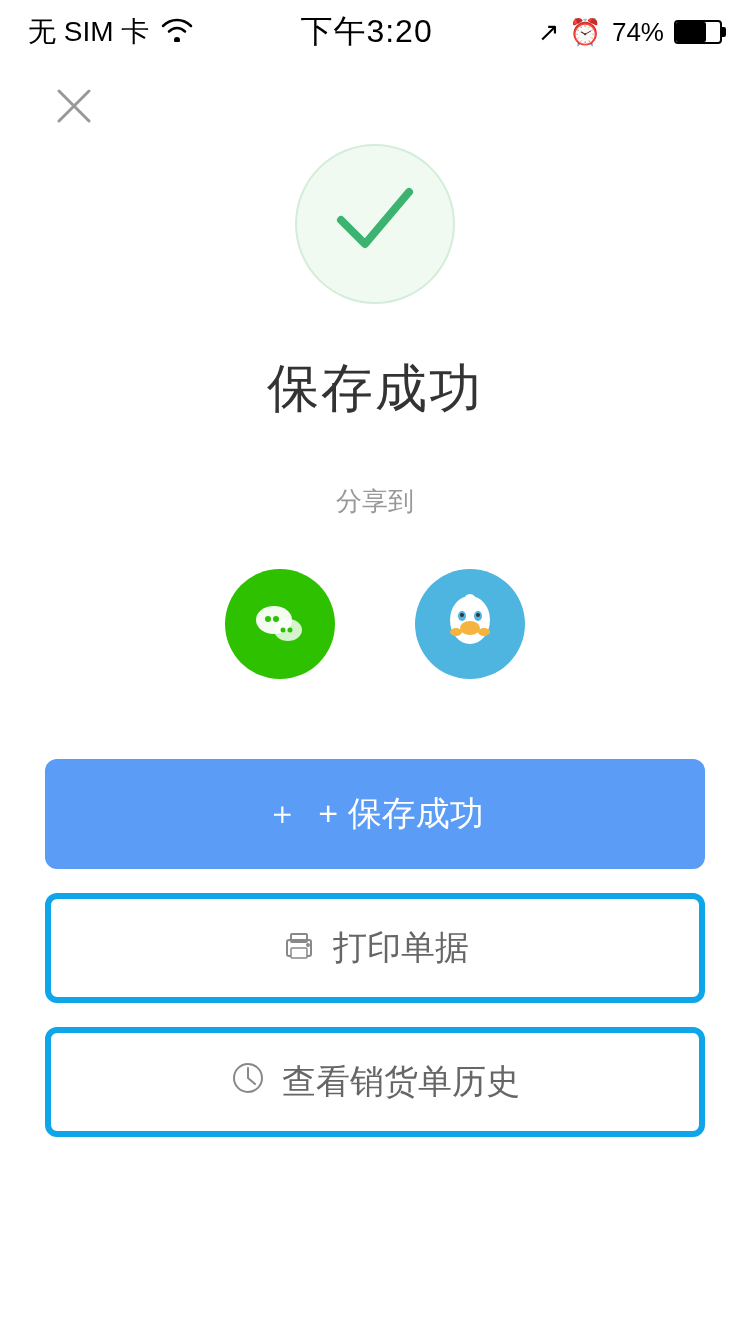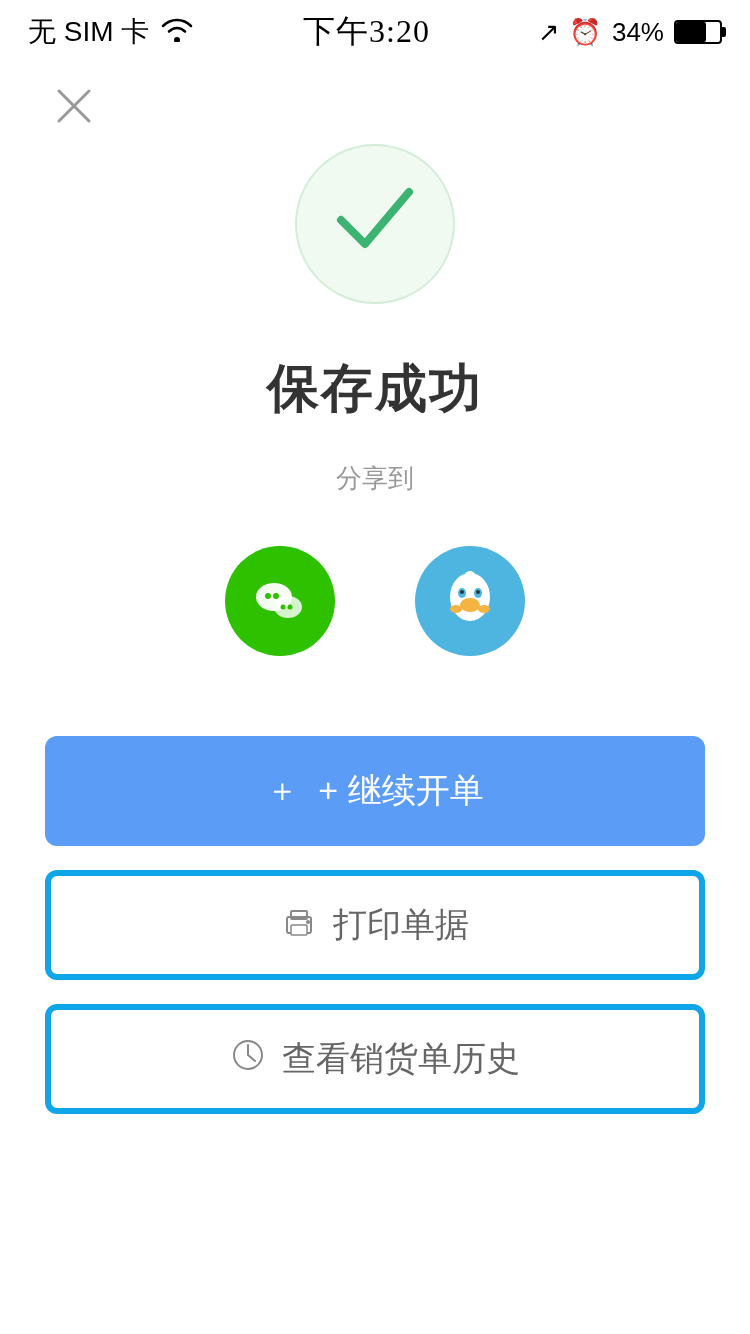--- a/index.html
+++ b/index.html
@@ -41,21 +41,20 @@
     .wifi-icon svg {
       width: 36px;
       height: 26px;
     }
 
     .status-center {
       font-size: 32px;
       font-weight: 500;
       color: #000;
       letter-spacing: 1px;
-      font-family: Liberation Serif, serif;
     }
 
     .status-right {
       display: flex;
       align-items: center;
       gap: 10px;
       font-size: 26px;
       color: #000;
     }
 
@@ -123,23 +122,23 @@
 
     .check-icon {
       color: #3cb371;
       font-size: 80px;
       line-height: 1;
     }
 
     
     .success-title {
       font-size: 52px;
-      font-weight: 700;
+      font-weight: 400;
       color: #333333;
-      margin-bottom: 37px;
+      margin-bottom: 60px;
       letter-spacing: 2px;
     }
 
     
     .share-divider {
       width: 640px;
       display: flex;
       align-items: center;
       margin-bottom: 50px;
       flex-direction: column;
@@ -232,21 +231,21 @@
         <path d="M18 21a3 3 0 1 1 0 6 3 3 0 0 1 0-6z" fill="#000"></path>
         <path d="M10 15.5C12.2 13.3 14.9 12 18 12s5.8 1.3 8 3.5" stroke="#000" stroke-width="2.5" stroke-linecap="round" fill="none"></path>
         <path d="M4 10C7.6 6.4 12.5 4 18 4s10.4 2.4 14 6" stroke="#000" stroke-width="2.5" stroke-linecap="round" fill="none"></path>
       </svg>
     </span>
   </div>
   <div class="status-center">下午3:20</div>
   <div class="status-right">
     <span>↗</span>
     <span>⏰</span>
-    <span>34%</span>
+    <span>74%</span>
     <span class="battery-icon">
       <div class="battery-fill"></div>
     </span>
   </div>
 </div>
 
 <div class="close-btn">
   <svg width="34" height="34" viewBox="0 0 34 34" fill="none" xmlns="http://www.w3.org/2000/svg">
     <line x1="2" y1="2" x2="32" y2="32" stroke="#999999" stroke-width="3" stroke-linecap="round"></line>
     <line x1="32" y1="2" x2="2" y2="32" stroke="#999999" stroke-width="3" stroke-linecap="round"></line>
@@ -298,21 +297,21 @@
         <ellipse cx="44" cy="42" rx="6" ry="4" fill="#f5b340"></ellipse>
         <circle cx="30" cy="10" r="6" fill="white"></circle>
       </svg>
     </button>
   </div>
 
   <div class="action-buttons">
 
     <button class="action-btn btn-primary">
       <span class="btn-icon">＋</span>
-      <span style="margin-left:4px;">+ 继续开单</span>
+      <span style="margin-left:4px;">+ 保存成功</span>
     </button>
 
     <button class="action-btn btn-secondary">
       <span class="btn-icon">
         <svg width="36" height="36" viewBox="0 0 36 36" fill="none" xmlns="http://www.w3.org/2000/svg">
           <rect x="6" y="14" width="24" height="16" rx="2" stroke="#888" stroke-width="2" fill="none"></rect>
           <rect x="10" y="22" width="16" height="10" rx="1" fill="#fff" stroke="#888" stroke-width="1.5"></rect>
           <rect x="10" y="8" width="16" height="8" rx="1" stroke="#888" stroke-width="2" fill="none"></rect>
           <circle cx="27" cy="19" r="2" fill="#888"></circle>
         </svg>

